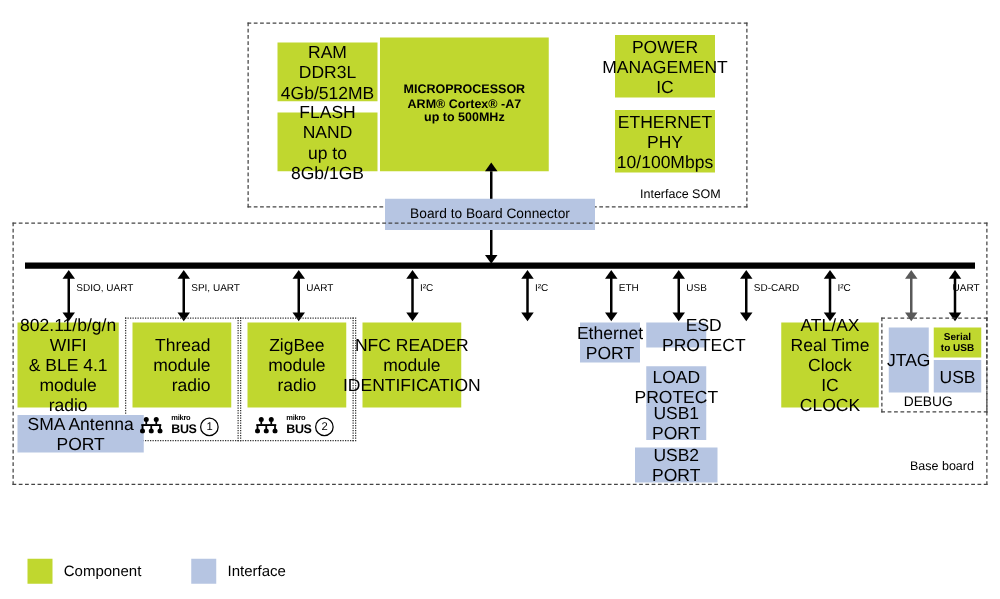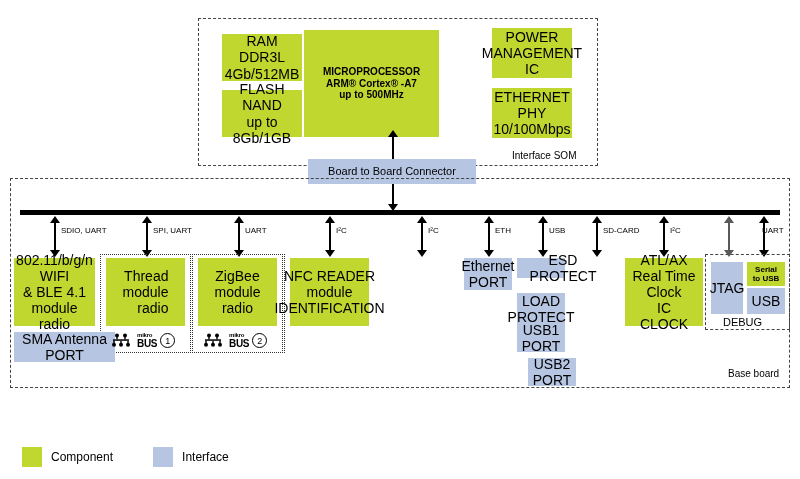--- a/index.html
+++ b/index.html
@@ -213,21 +213,21 @@
 
   <div class="box iface" style="left:464px;top:258px;width:48px;height:32px;">Ethernet
 PORT</div>
 
   <div class="box iface" style="left:517px;top:258px;width:48px;height:20px;padding-left:44px;">ESD
 PROTECT</div>
   <div class="box iface" style="left:517px;top:293px;width:48px;height:32px;">LOAD
 PROTECT</div>
   <div class="box iface" style="left:517px;top:324px;width:48px;height:28px;">USB1
 PORT</div>
-  <div class="box iface" style="left:528px;top:358px;width:48px;height:28px;">USB2
+  <div class="box iface" style="left:508px;top:358px;width:66px;height:28px;">USB2
 PORT</div>
 
 
   <div class="box comp" style="left:625px;top:258px;width:78px;height:68px;">ATL/AX
 Real Time Clock
 IC
 CLOCK</div>
 
   <div class="box iface" style="left:711px;top:262px;width:32px;height:52px;">JTAG</div>
   <div class="box comp" style="left:747px;top:262px;width:38px;height:24px;font-size:8px;font-weight:bold;">Serial

